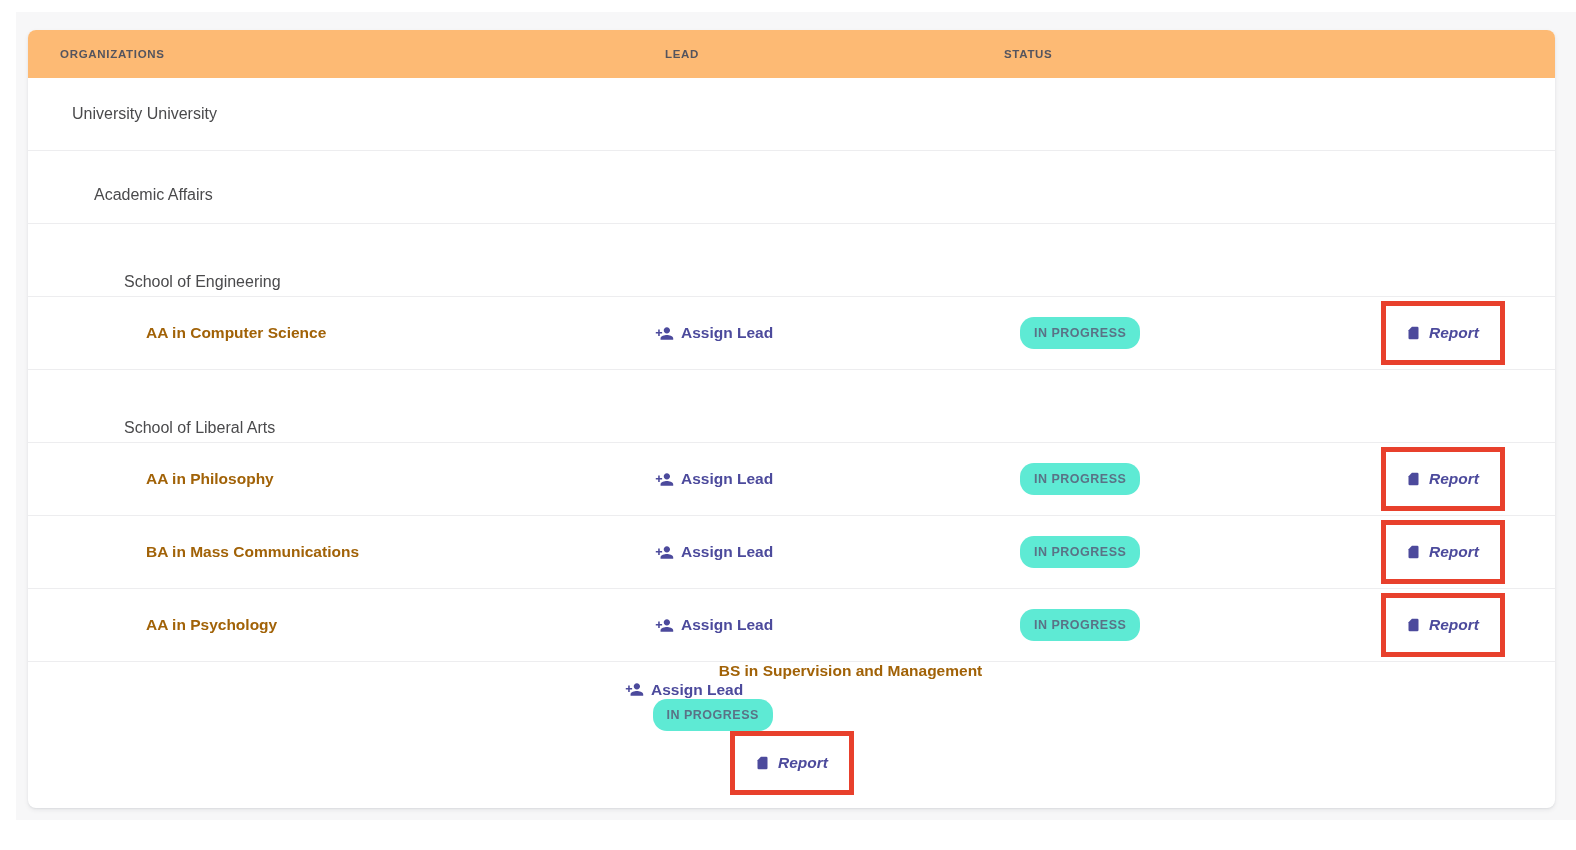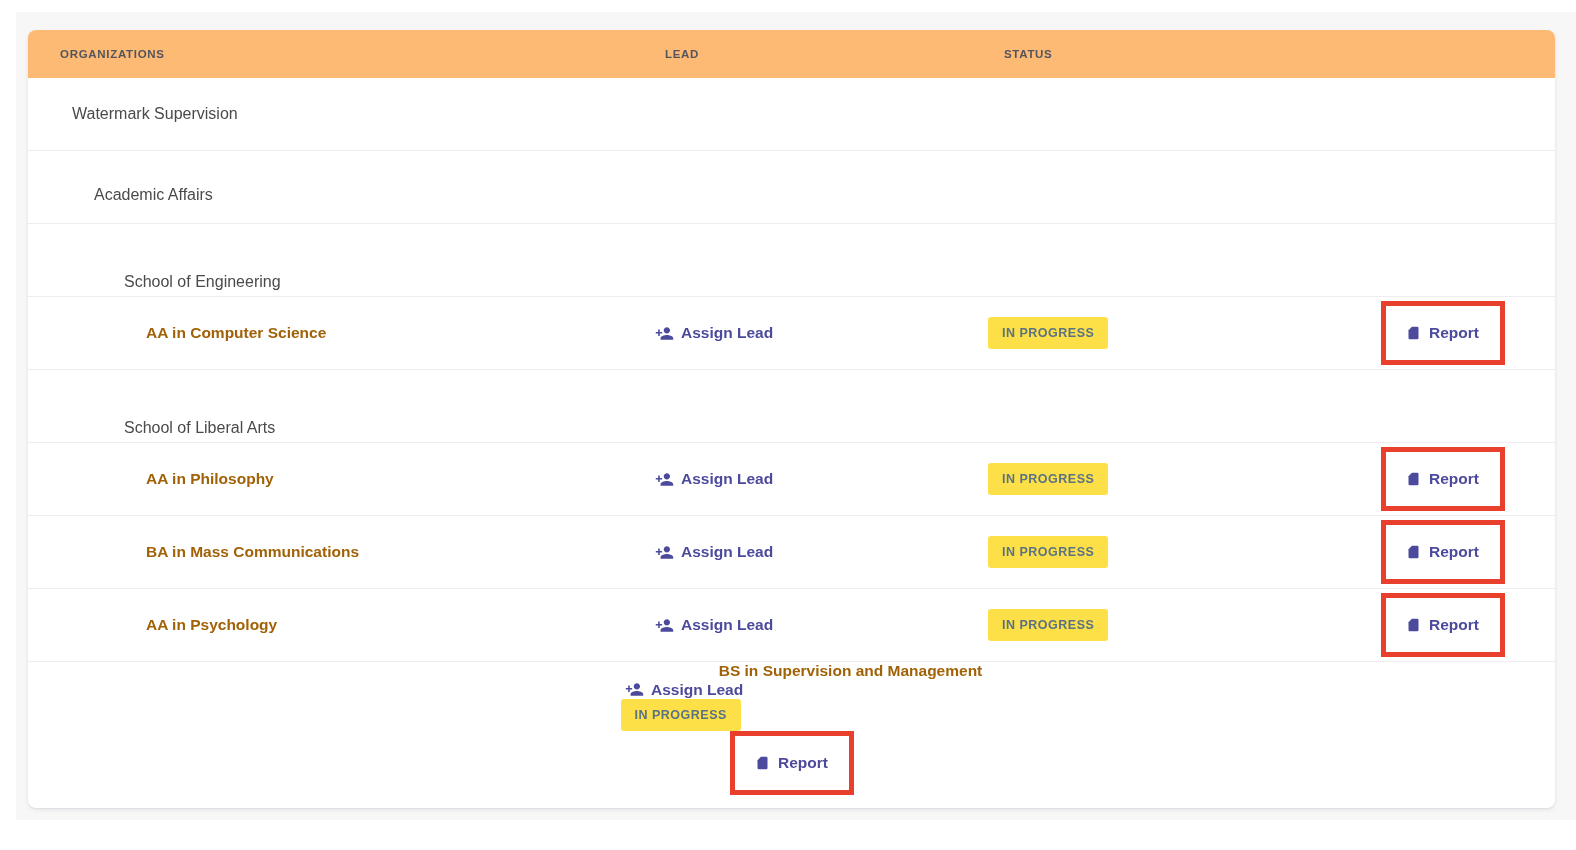--- a/index.html
+++ b/index.html
@@ -47,35 +47,35 @@
   .row.program .org-label { font-size: 15.5px; font-weight: 700; color: #a16207; cursor: pointer; }
 
   .assign-lead {
     display: inline-flex; align-items: center; gap: 7px;
     color: #4c4a9c; font-size: 15.5px; font-weight: 700;
     text-decoration: none; cursor: pointer;
   }
   .assign-lead svg { width: 19px; height: 19px; flex: none; }
 
   .badge {
-    display: inline-block; background: #fde047; color: #5a7286;
+    display: inline-block; background: #5eead4; color: #5a7286;
     font-size: 12.5px; font-weight: 600; letter-spacing: .5px;
-    padding: 9px 14px; border-radius: 3px; white-space: nowrap;
+    padding: 9px 14px; border-radius: 14px; white-space: nowrap; margin-left: 32px;
   }
 
   .red-box {
     width: 124px; height: 64px;
     border: 5px solid #e8402c;
     display: flex; align-items: center; justify-content: center;
     background: #ffffff;
   }
   .report-btn {
     display: inline-flex; align-items: center; gap: 8px;
     color: #4c4a9c; font-size: 15.5px; font-weight: 700;
-    text-decoration: none; cursor: pointer;
+    text-decoration: none; cursor: pointer; font-style: italic;
   }
   .report-btn svg { width: 15px; height: 18px; flex: none; }
 
   .cell { display: flex; align-items: center; }
 </style>
 </head>
 <body>
 
 <div class="panel">
   <div class="card">
@@ -83,21 +83,21 @@
     <div class="thead">
       <div class="th col-org">ORGANIZATIONS</div>
       <div class="th col-lead">LEAD</div>
       <div class="th col-status">STATUS</div>
       <div class="th col-report"></div>
     </div>
 
     <div id="tbody">
         <div class="row org lvl-0">
     <div class="cell col-org org-cell">
-      <span class="org-label">Watermark Supervision</span>
+      <span class="org-label">University University</span>
     </div>
     <div class="cell col-lead lead-cell"></div>
     <div class="cell col-status status-cell"></div>
     <div class="cell col-report report-cell"></div>
   </div>
         <div class="row org lvl-1">
     <div class="cell col-org org-cell">
       <span class="org-label">Academic Affairs</span>
     </div>
     <div class="cell col-lead lead-cell"></div>

